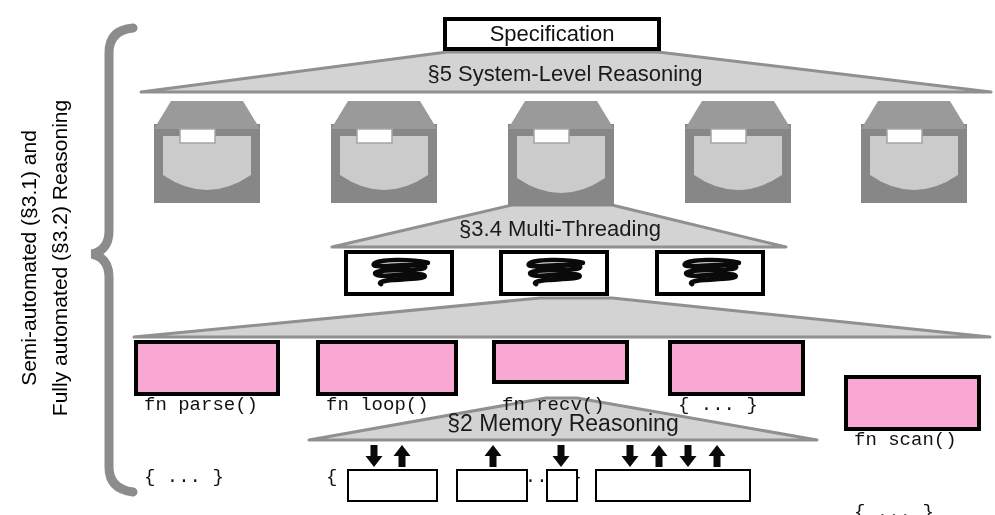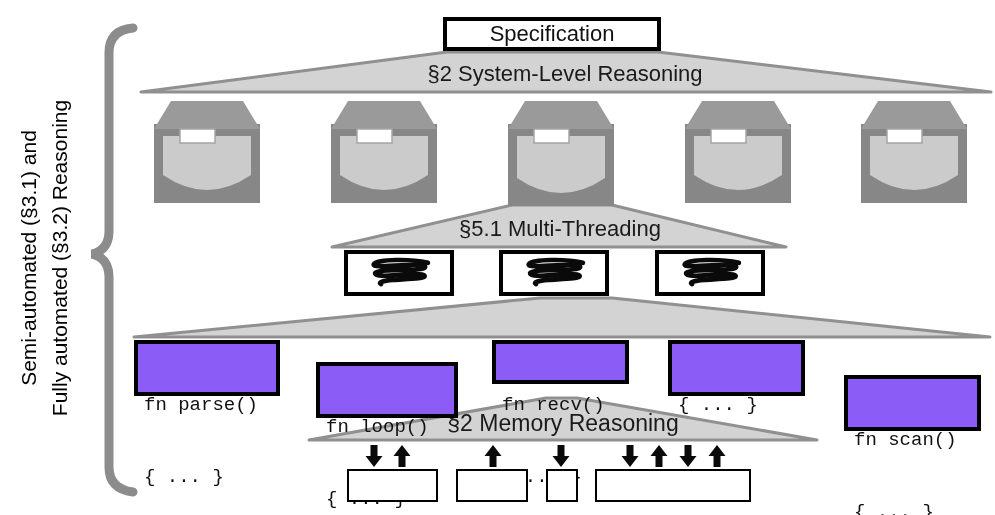--- a/index.html
+++ b/index.html
@@ -8,21 +8,21 @@
          font-family:"Liberation Sans",sans-serif;color:#111;}
   .layer{position:absolute;left:0;top:0;z-index:1;}
   .trap{fill:#d3d3d3;stroke:#909090;stroke-width:3;stroke-linejoin:round;}
   .roof-label{position:absolute;z-index:3;text-align:center;font-size:22px;
               line-height:32px;white-space:nowrap;color:#1a1a1a;}
   .spec-box{position:absolute;z-index:3;border:4px solid #000;background:#fff;
             display:flex;align-items:center;justify-content:center;
             font-size:22px;}
   .thread-box{position:absolute;z-index:3;border:4px solid #000;background:#fff;
               display:flex;align-items:center;justify-content:center;}
-  .code-box{position:absolute;z-index:3;border:4px solid #000;background:#8b5cf6;
+  .code-box{position:absolute;z-index:3;border:4px solid #000;background:#f9a8d4;
             font-family:"Liberation Mono","DejaVu Sans Mono",monospace;
             font-size:19px;line-height:24px;padding:1px 0 0 6px;white-space:pre;}
   .mem-box{position:absolute;z-index:3;border:2px solid #000;background:#fff;}
   .side-label{position:absolute;z-index:3;width:480px;height:66px;left:-194px;top:225px;
               transform:rotate(-90deg);text-align:center;font-size:21px;
               line-height:31px;white-space:nowrap;color:#000;}
   .squiggle{stroke:#0a0a0a;stroke-width:5.5;fill:none;
             stroke-linecap:round;stroke-linejoin:round;}
 </style>
 </head>
@@ -87,22 +87,22 @@
 
   <div class="side-label">
     <div>Semi-automated (§3.1) and</div>
     <div>Fully automated (§3.2) Reasoning</div>
   </div>
 
   <div class="spec-box" style="left:443px;top:17px;width:218px;height:34px;">
     <span>Specification</span>
   </div>
 
-  <div class="roof-label" style="left:340px;top:58px;width:450px;">§2 System-Level Reasoning</div>
-  <div class="roof-label" style="left:410px;top:213px;width:300px;">§5.1 Multi-Threading</div>
+  <div class="roof-label" style="left:340px;top:58px;width:450px;">§5 System-Level Reasoning</div>
+  <div class="roof-label" style="left:410px;top:213px;width:300px;">§3.4 Multi-Threading</div>
   <div class="roof-label" style="left:388px;top:407px;width:350px;font-size:23px;">§2 Memory Reasoning</div>
 
   <div class="thread-box" style="left:344px;top:250px;width:110px;height:46px;">
     <svg width="92" height="34" viewBox="0 0 100 40">
       <path class="squiggle" d="M 84 8 C 62 3, 26 4, 21 9 C 16 13, 34 12, 54 11 C 73 10, 84 11, 80 14 C 75 18, 40 15, 27 18 C 17 20, 22 24, 39 23 C 57 22, 77 20, 80 23 C 83 27, 57 27, 43 28 C 31 29, 25 31, 29 33"></path>
     </svg>
   </div>
   <div class="thread-box" style="left:499px;top:250px;width:110px;height:46px;">
     <svg width="92" height="34" viewBox="0 0 100 40">
       <path class="squiggle" d="M 84 8 C 62 3, 26 4, 21 9 C 16 13, 34 12, 54 11 C 73 10, 84 11, 80 14 C 75 18, 40 15, 27 18 C 17 20, 22 24, 39 23 C 57 22, 77 20, 80 23 C 83 27, 57 27, 43 28 C 31 29, 25 31, 29 33"></path>
@@ -111,21 +111,21 @@
   <div class="thread-box" style="left:655px;top:250px;width:110px;height:46px;">
     <svg width="92" height="34" viewBox="0 0 100 40">
       <path class="squiggle" d="M 84 8 C 62 3, 26 4, 21 9 C 16 13, 34 12, 54 11 C 73 10, 84 11, 80 14 C 75 18, 40 15, 27 18 C 17 20, 22 24, 39 23 C 57 22, 77 20, 80 23 C 83 27, 57 27, 43 28 C 31 29, 25 31, 29 33"></path>
     </svg>
   </div>
 
   <div class="code-box" style="left:134px;top:340px;width:146px;height:56px;">
     <div>fn parse()</div>
     <div>{ ... }</div>
   </div>
-  <div class="code-box" style="left:316px;top:340px;width:142px;height:56px;margin-top:22px;">
+  <div class="code-box" style="left:316px;top:340px;width:142px;height:56px;">
     <div>fn loop()</div>
     <div>{ ... }</div>
   </div>
   <div class="code-box" style="left:492px;top:340px;width:137px;height:44px;">
     <div>fn recv()</div>
     <div>{ ... }</div>
   </div>
   <div class="code-box" style="left:668px;top:340px;width:137px;height:56px;">
     <div>{ ... }</div>
   </div>

